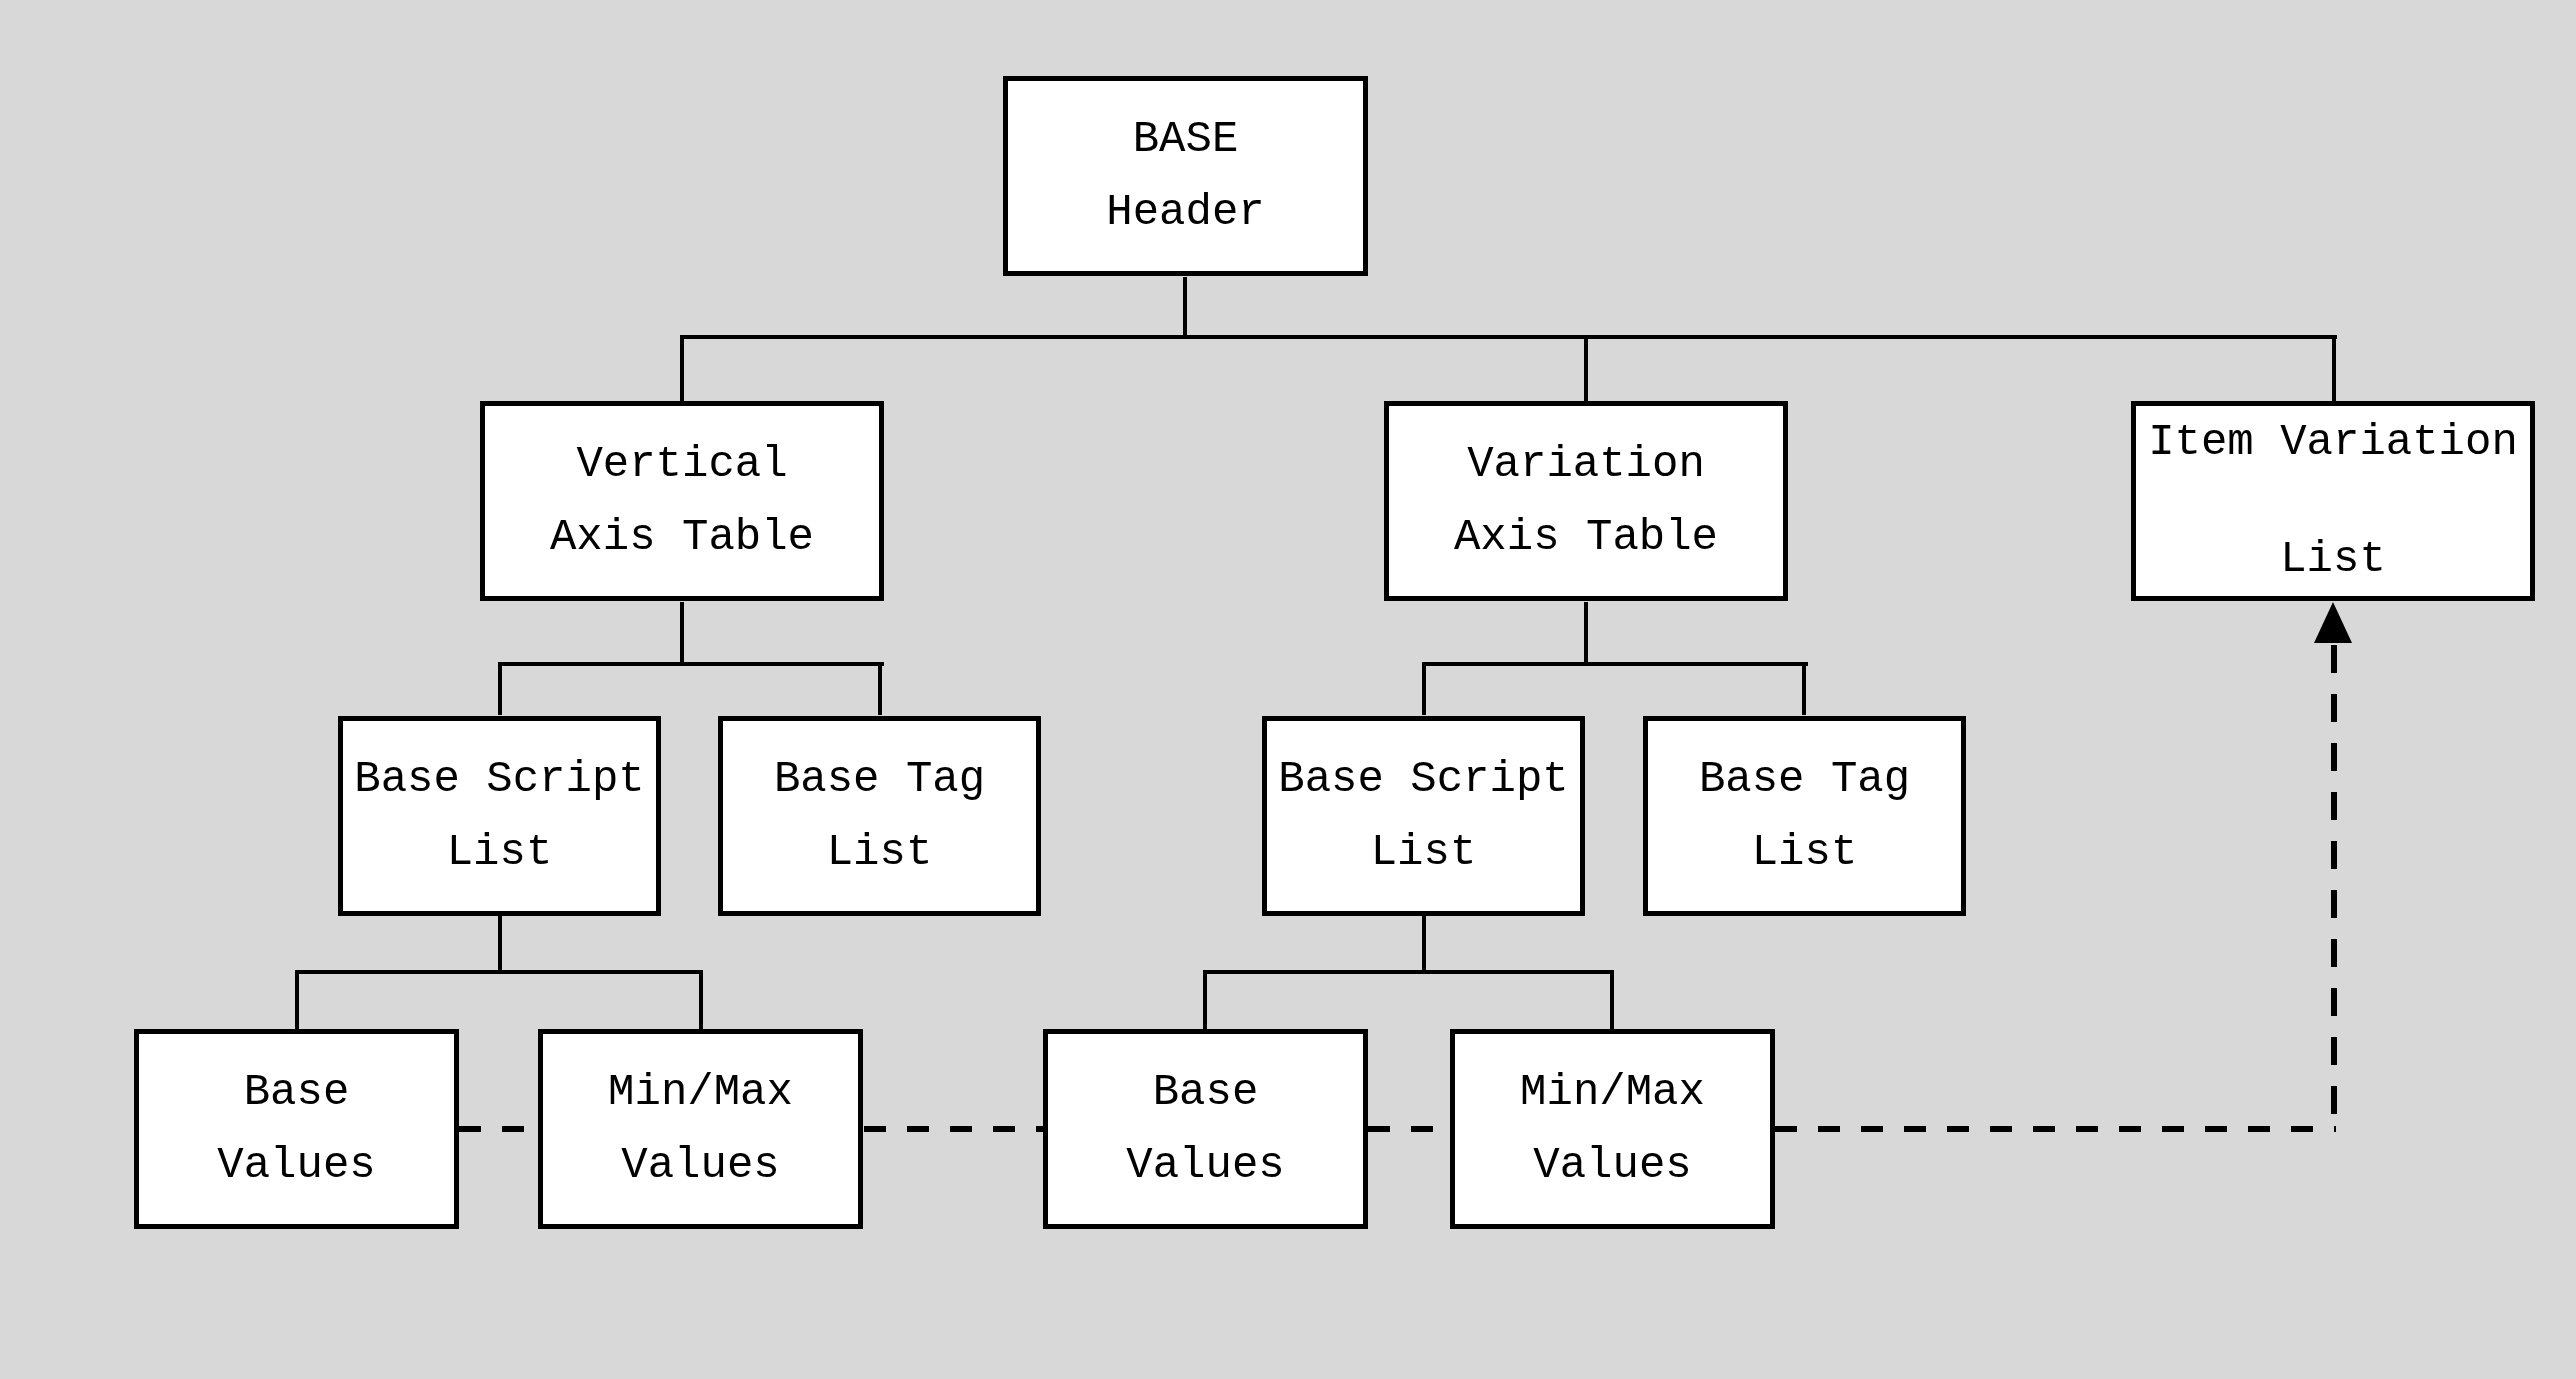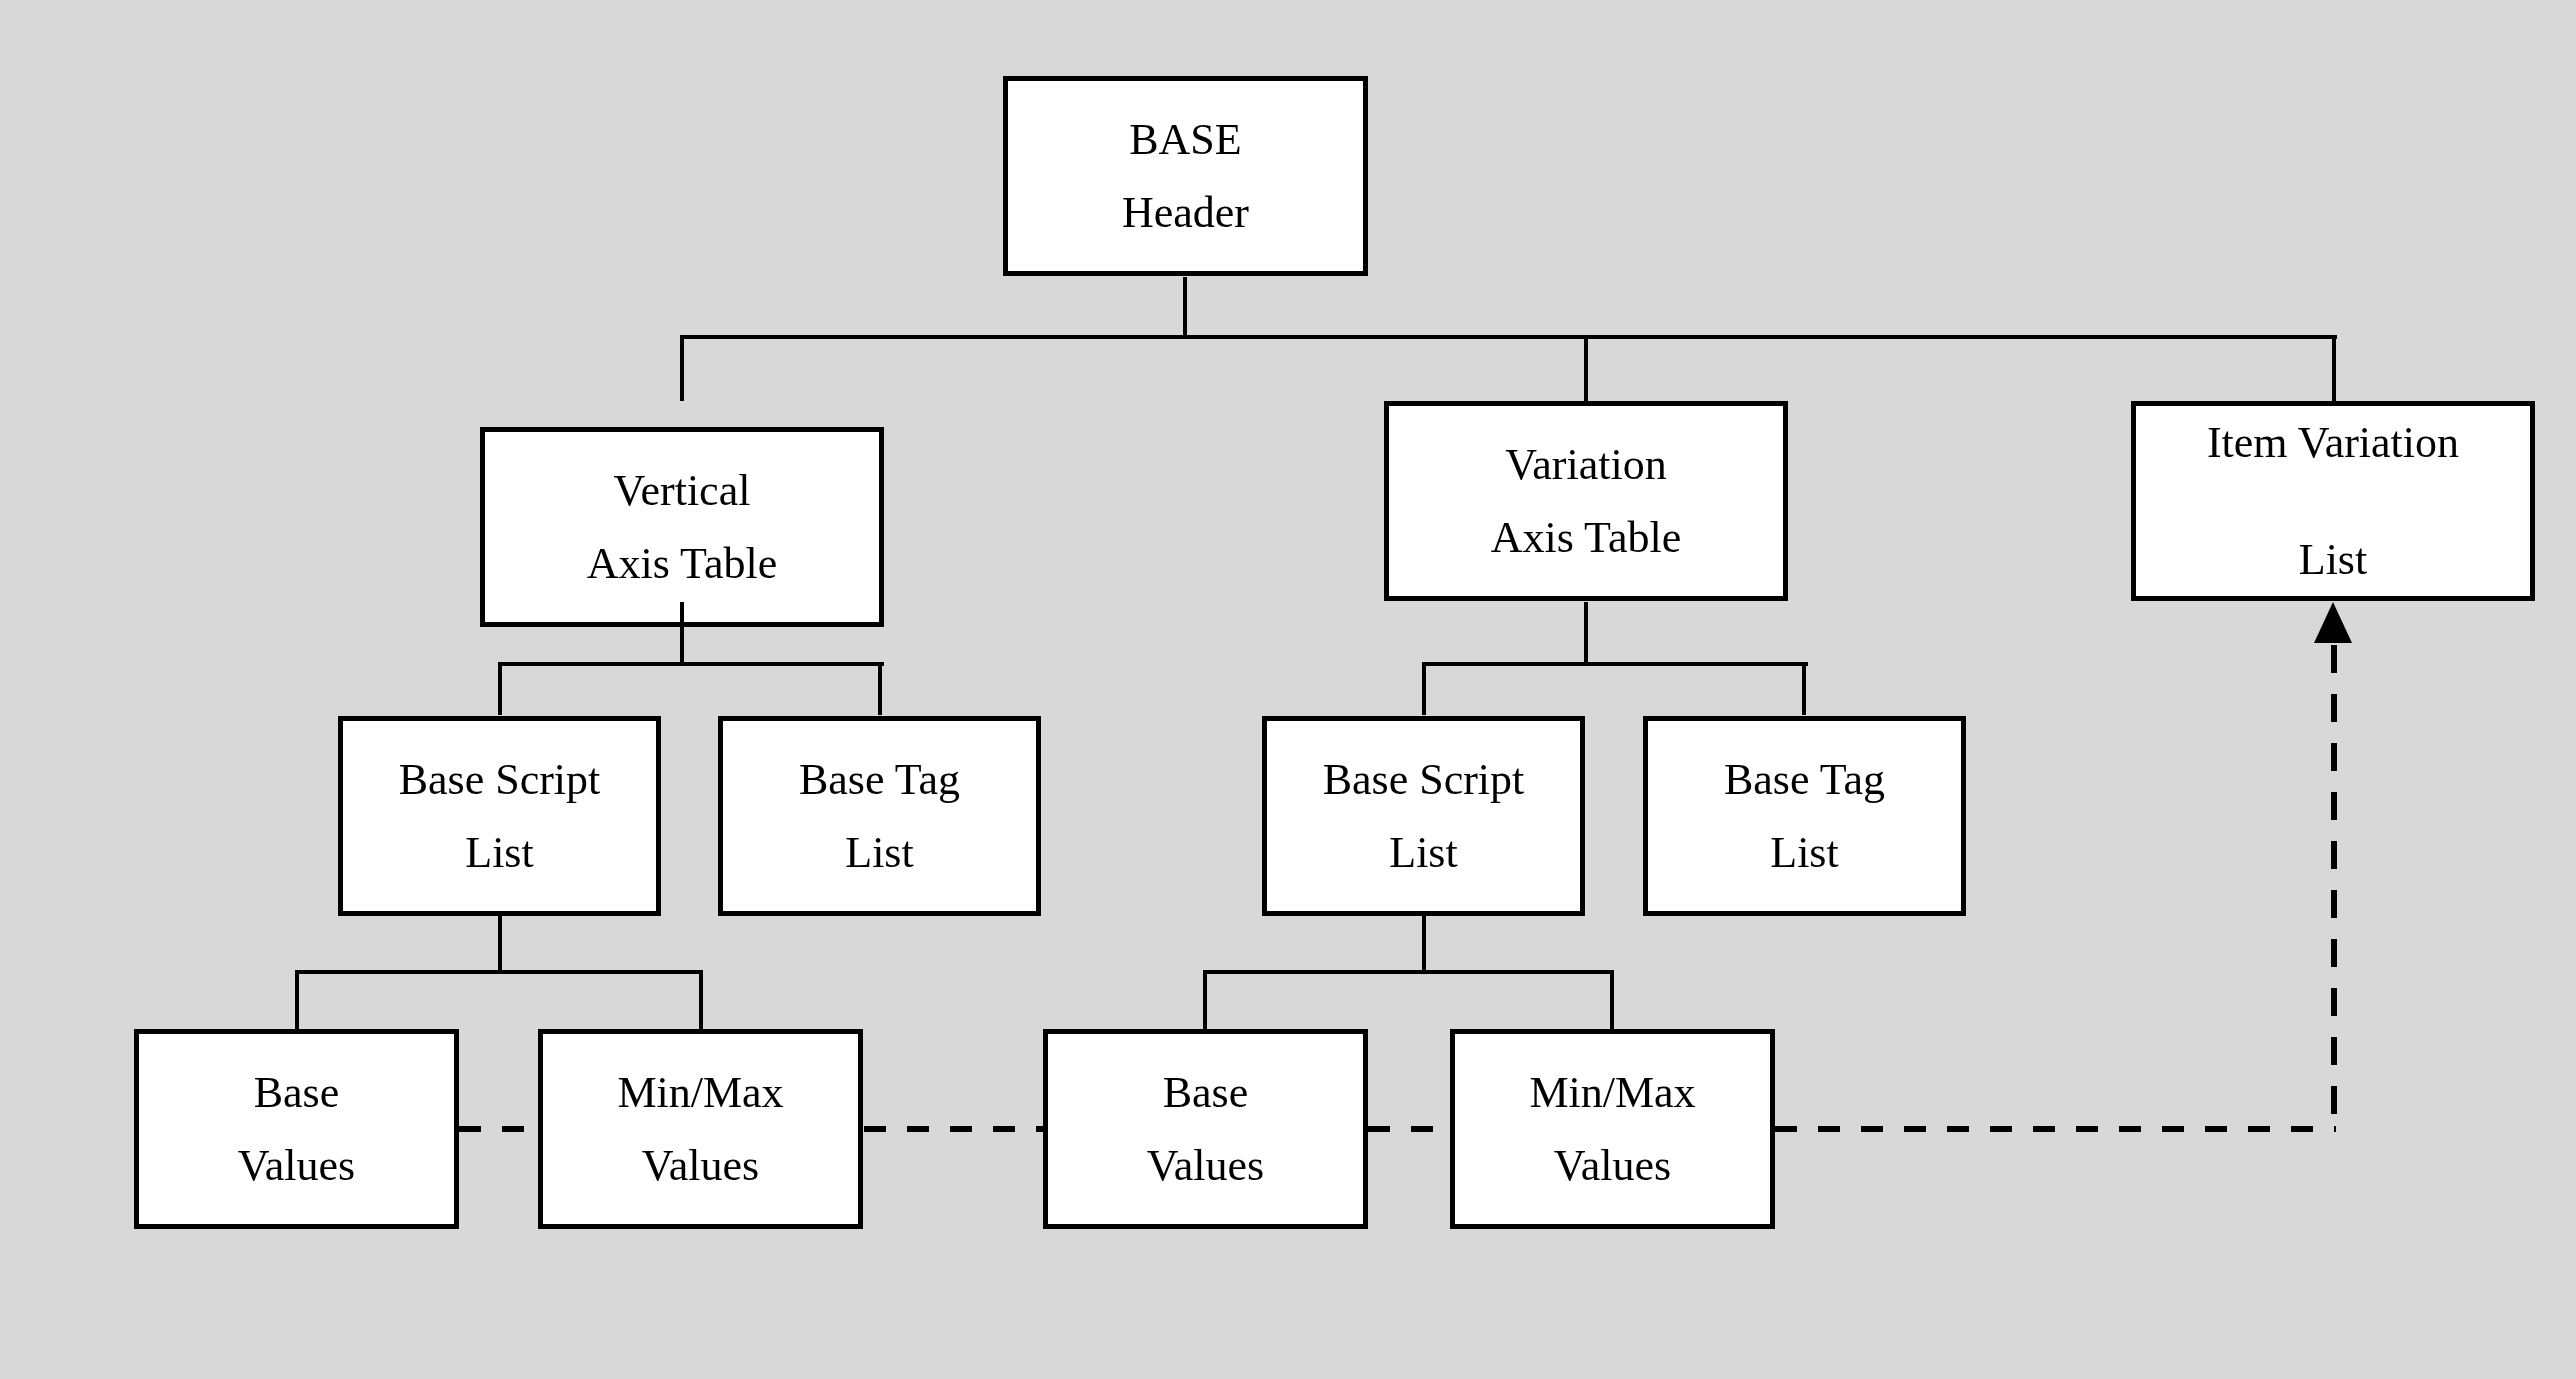--- a/index.html
+++ b/index.html
@@ -5,21 +5,21 @@
   html, body {
     margin: 0;
     padding: 0;
     background: #d8d8d8;
   }
   .stage {
     position: relative;
     width: 2576px;
     height: 1380px;
     background: #d8d8d8;
-    font-family: Liberation Serif, serif;
+    font-family: Liberation Mono, monospace;
     overflow: hidden;
   }
   .node {
     position: absolute;
     background: #ffffff;
     border: 5.5px solid #000000;
     box-sizing: border-box;
     display: flex;
     flex-direction: column;
     align-items: center;
@@ -60,21 +60,21 @@
 </head>
 <body>
 
 <div class="stage">
 
   <div class="node" style="left:1003px; top:76px;  width:365px; height:200px;">
     <div class="nl">BASE</div>
     <div class="nl">Header</div>
   </div>
 
-  <div class="node" style="left:480px;  top:401px; width:404px; height:200px;margin-top:26px;">
+  <div class="node" style="left:480px;  top:401px; width:404px; height:200px;">
     <div class="nl">Vertical</div>
     <div class="nl">Axis Table</div>
   </div>
   <div class="node" style="left:1384px; top:401px; width:404px; height:200px;">
     <div class="nl">Variation</div>
     <div class="nl">Axis Table</div>
   </div>
   <div class="node" style="left:2131px; top:401px; width:404px; height:200px;gap:44px;">
     <div class="nl">Item Variation</div>
     <div class="nl">List</div>

